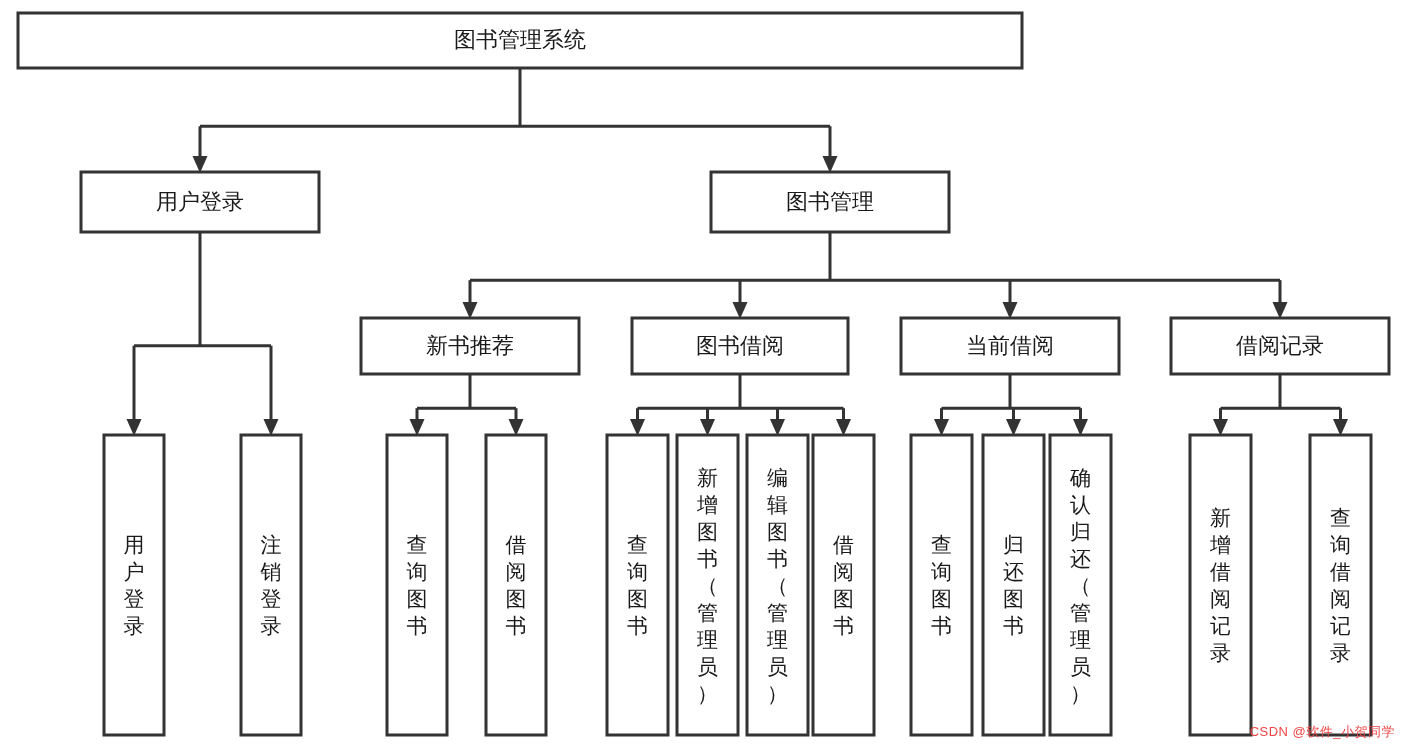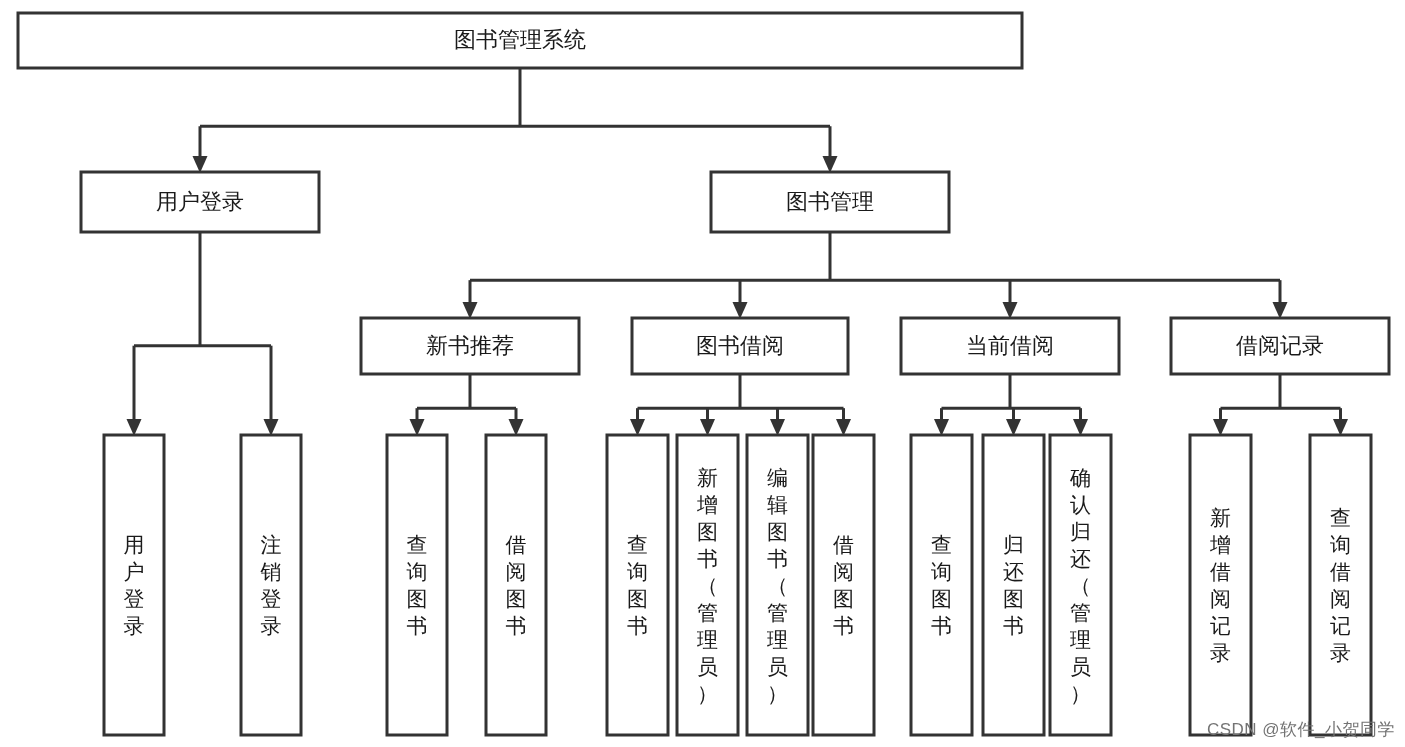--- a/index.html
+++ b/index.html
@@ -51,22 +51,22 @@
     fill: #1a1a1a;
     font-family: "Liberation Sans", "DejaVu Sans", sans-serif;
     font-size: 21px;
     text-anchor: middle;
   }
   .watermark {
     position: absolute;
     right: 10px;
     bottom: 6px;
     font-family: "Liberation Sans", "DejaVu Sans", sans-serif;
-    font-size: 17px;
-    color: #737373;
+    font-size: 13px;
+    color: #ef4444;
     letter-spacing: 0.5px;
     white-space: nowrap;
     pointer-events: none;
     text-align: right;
   }
 </style>
 </head>
 <body>
 
 <div id="diagram-root">

